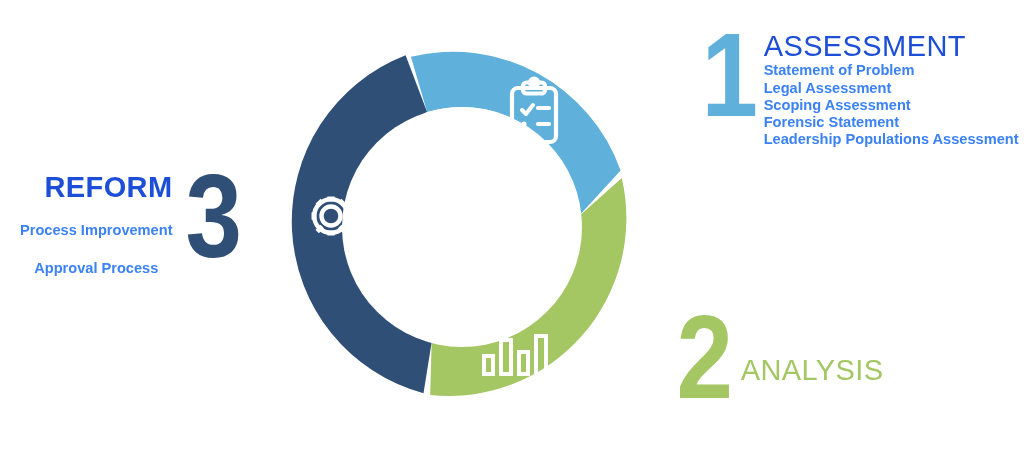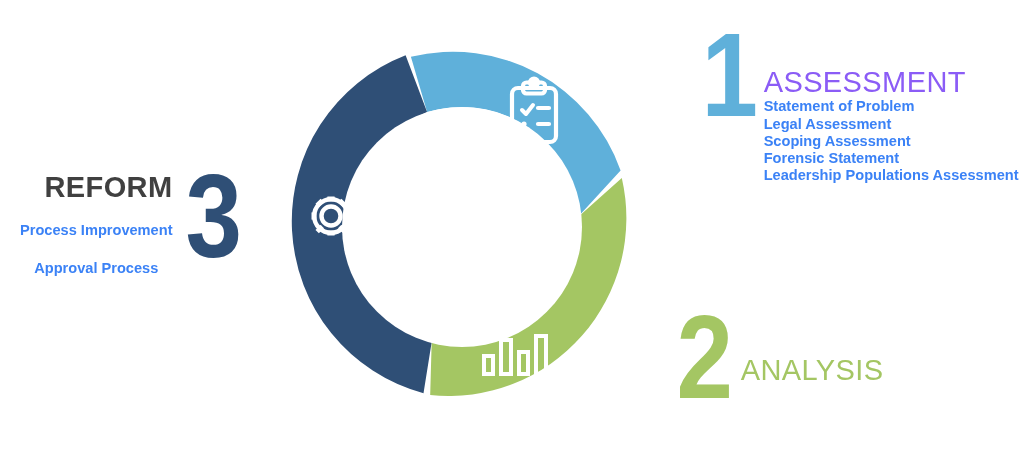--- a/index.html
+++ b/index.html
@@ -62,32 +62,32 @@
     font-size: 14.6px;
     font-weight: bold;
     line-height: 1.17;
     color: #3b82f6;
     white-space: nowrap;
   }
 
   
   #block-assessment { left: 697px; top: 27px; }
   #block-assessment .big-number { color: #5fb0da; margin-right: 4px; }
-  #block-assessment .heading { color: #8b5cf6; margin-top: 36px; }
+  #block-assessment .heading { color: #1d4ed8; }
 
   
   #block-analysis { left: 672px; top: 309px; }
   #block-analysis .big-number { color: #a4c663; margin-right: 6px; }
   #block-analysis .heading { color: #a4c663; margin-top: 42px; }
 
   
   #block-reform { left: 20px; top: 168px; }
   #block-reform .text-col { text-align: right; }
   #block-reform .big-number { color: #2f4f76; margin-left: 8px; order: 2; }
-  #block-reform .heading { color: #404040; }
+  #block-reform .heading { color: #1d4ed8; }
   #block-reform .bullet-list li { text-align: center; margin-top: 20px; }
 </style>
 </head>
 <body>
 
 <div id="cycle-diagram">
   <svg width="360" height="410" viewBox="0 0 360 410" xmlns="http://www.w3.org/2000/svg">
 
     <path d="M 181,205
              L 181,22

